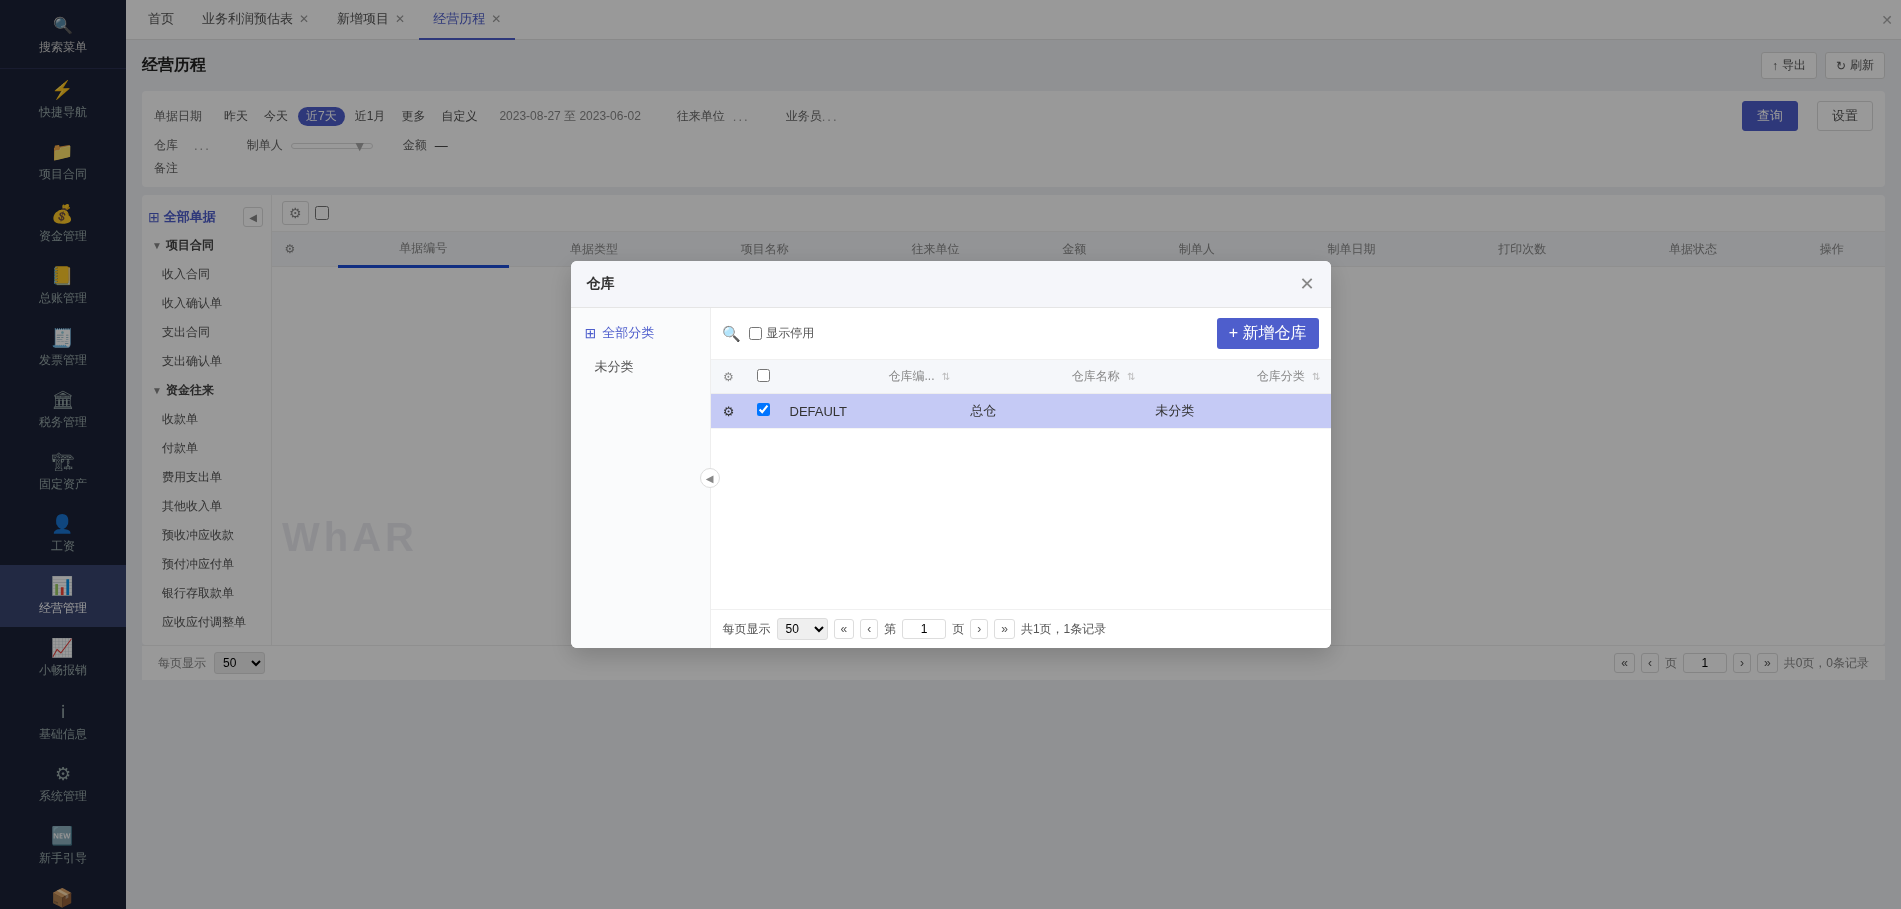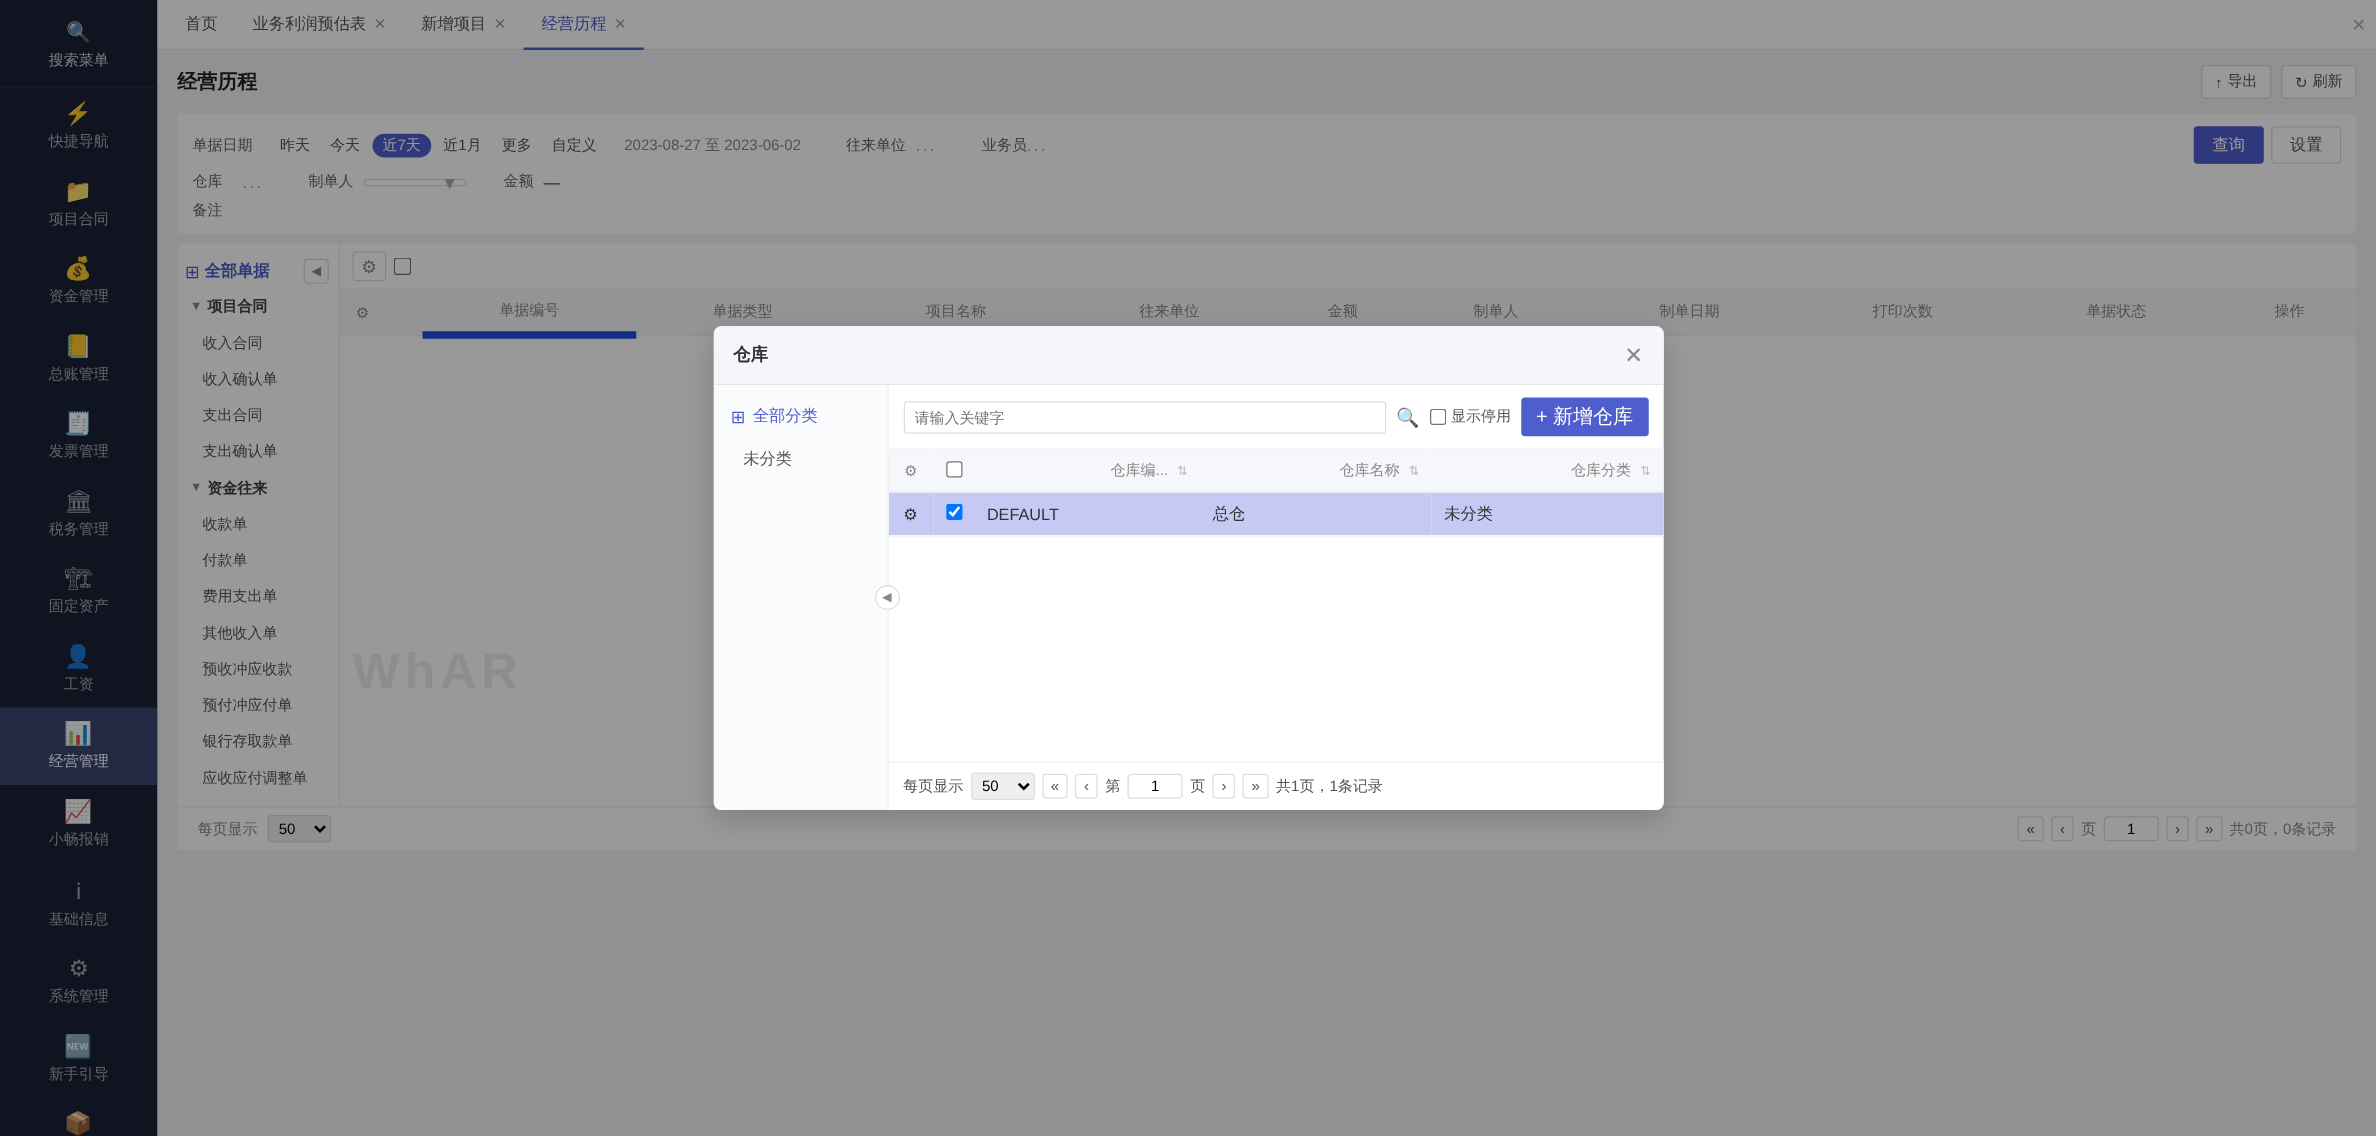--- a/index.html
+++ b/index.html
@@ -219,21 +219,21 @@
           </div>
           <span class="filter-date-range">2023-08-27 至 2023-06-02</span>
           <div style="margin-left: 20px; display:flex; align-items:center; gap:8px;">
             <span class="filter-label">往来单位</span>
             <span class="filter-dots">...</span>
           </div>
           <div style="margin-left: 20px; display:flex; align-items:center; gap:0;">
             <span class="filter-label">业务员</span>
             <span class="filter-dots">...</span>
           </div>
-          <div style="margin-left: auto; display:flex; gap:6px;">
+          <div style="margin-left: auto; display:flex; gap:19px;">
             <button class="btn btn-primary">查询</button>
             <button class="btn btn-default">设置</button>
           </div>
         </div>
         <div class="filter-row">
           <span class="filter-label">仓库</span>
           <span class="filter-dots">...</span>
           <div style="margin-left: 20px; display:flex; align-items:center; gap:8px;">
             <span class="filter-label">制单人</span>
             <span style="border:1px solid #ddd; border-radius:3px; padding:2px 40px; font-size:12px; color:#999;"></span>
@@ -286,21 +286,21 @@
         <div class="content-main">
           <div style="display:flex; align-items:center; padding: 6px 10px; gap:6px; border-bottom: 1px solid #f0f0f0;">
             <button class="gear-icon-btn">⚙</button>
             <input type="checkbox" style="width: 14px; height: 14px;">
           </div>
           <table style="width:100%; border-collapse:collapse;">
             <thead>
               <tr style="background:#f5f7fa;">
                 <th style="padding:8px 6px; font-size:12px; color:#888; font-weight:normal; width:36px; text-align:center; border-bottom:1px solid #eee;">⚙</th>
                 <th style="padding:8px 6px; font-size:12px; color:#888; font-weight:normal; width:30px; text-align:center; border-bottom:1px solid #eee;"></th>
-                <th style="padding:8px 8px; font-size:12px; color:#888; font-weight:normal; border-bottom:6px solid #1d4ed8;">单据编号</th>
+                <th style="padding:8px 8px; font-size:12px; color:#888; font-weight:normal; border-bottom:3px solid #1d4ed8;">单据编号</th>
                 <th style="padding:8px 8px; font-size:12px; color:#888; font-weight:normal; border-bottom:1px solid #eee;">单据类型</th>
                 <th style="padding:8px 8px; font-size:12px; color:#888; font-weight:normal; border-bottom:1px solid #eee;">项目名称</th>
                 <th style="padding:8px 8px; font-size:12px; color:#888; font-weight:normal; border-bottom:1px solid #eee;">往来单位</th>
                 <th style="padding:8px 8px; font-size:12px; color:#888; font-weight:normal; border-bottom:1px solid #eee;">金额</th>
                 <th style="padding:8px 8px; font-size:12px; color:#888; font-weight:normal; border-bottom:1px solid #eee;">制单人</th>
                 <th style="padding:8px 8px; font-size:12px; color:#888; font-weight:normal; border-bottom:1px solid #eee;">制单日期</th>
                 <th style="padding:8px 8px; font-size:12px; color:#888; font-weight:normal; border-bottom:1px solid #eee;">打印次数</th>
                 <th style="padding:8px 8px; font-size:12px; color:#888; font-weight:normal; border-bottom:1px solid #eee;">单据状态</th>
                 <th style="padding:8px 8px; font-size:12px; color:#888; font-weight:normal; border-bottom:1px solid #eee;">操作</th>
               </tr>
@@ -355,21 +355,20 @@
           <span>未分类</span>
         </div>
         <div class="dialog-left-collapse">
           <span>◀</span>
         </div>
       </div>
 
       <div class="dialog-right">
 
         <div class="dialog-toolbar">
-          <input class="dialog-search-input" type="text" placeholder="请输入关键字" style="">
           <button class="dialog-search-btn">🔍</button>
           <label class="dialog-checkbox">
             <input type="checkbox" style="">
             <span>显示停用</span>
           </label>
           <button class="dialog-add-btn">+ 新增仓库</button>
         </div>
 
         <div class="dialog-table">
           <table>

